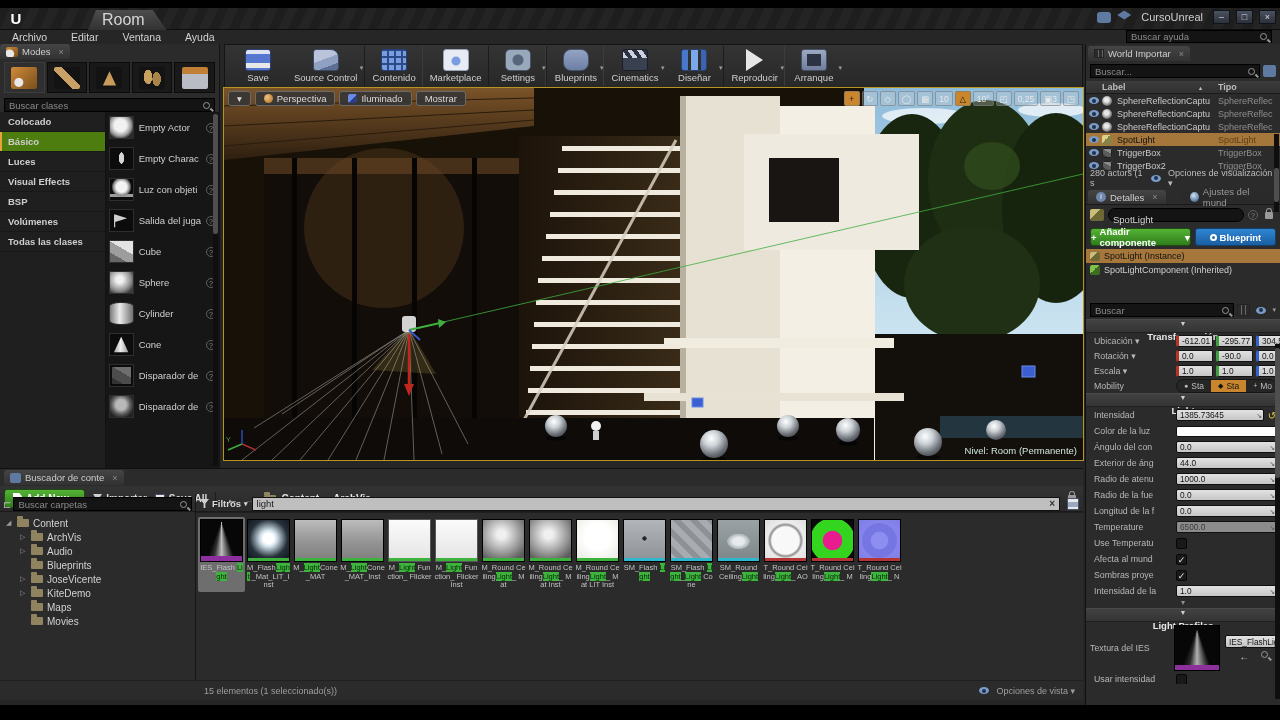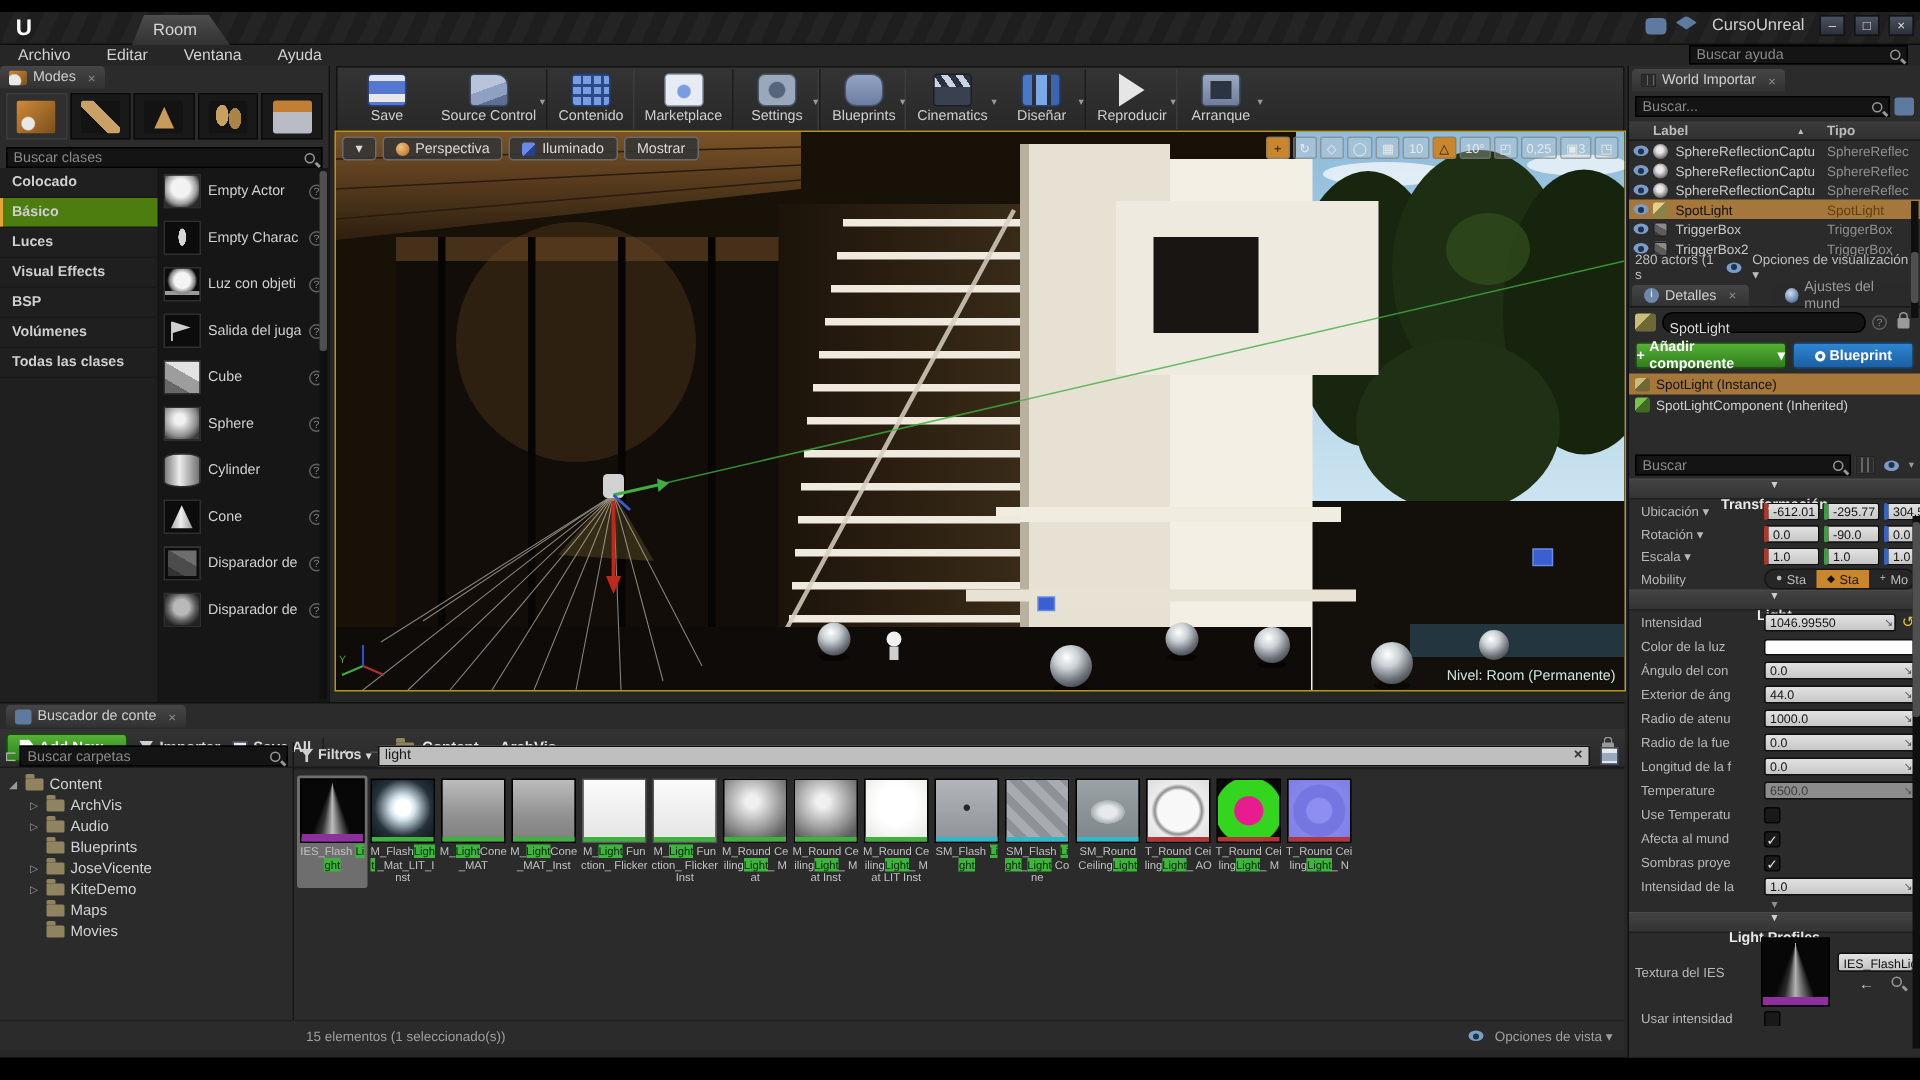--- a/index.html
+++ b/index.html
@@ -8,21 +8,21 @@
   .screen { position:absolute; top:8px; left:0; width:1280px; height:697px; background:#262626; }
 
   
   .titlebar { position:absolute; top:0; left:0; width:1280px; height:22px;
     background:repeating-linear-gradient(115deg,#1e1e1e 0 9px,#242424 9px 18px);
     border-bottom:1px solid #0d0d0d; }
   .ue-logo { position:absolute; left:6px; top:1px; width:20px; height:20px; color:#fff;
     font-size:15px; font-weight:bold; text-align:center; line-height:20px; }
   .win-tab { position:absolute; left:88px; top:2px; height:20px; padding:0 22px 0 14px;
     background:linear-gradient(#4d4d4d,#323232); border-radius:5px 5px 0 0;
-    color:#d6d6d6; font-size:11px; line-height:20px;
+    color:#d6d6d6; font-size:16px; line-height:20px;
     clip-path:polygon(0 100%, 8px 0, calc(100% - 14px) 0, 100% 100%); }
   .tb-right { position:absolute; right:4px; top:2px; display:flex; align-items:center; gap:6px; }
   .tb-mini-icon { width:14px; height:11px; background:#5e7aa0; border-radius:3px; position:relative; }
   .tb-mini-icon.cap { clip-path:polygon(50% 0,100% 35%,50% 70%,0 35%); height:13px; }
   .tb-title { color:#cfcfcf; font-size:11px; margin:0 4px; }
   .win-btn { width:17px; height:14px; background:linear-gradient(#4a5260,#2c3038);
     border:1px solid #10131a; color:#d7dbe2; font-size:9px; line-height:12px; text-align:center; }
 
   
   .menubar { position:absolute; top:22px; left:0; width:1280px; height:14px; background:#262626; }
@@ -802,21 +802,21 @@
     </div>
 
     <div class="sec-hdr">
       <span class="sec-arrow">▼</span>
         <span>Light</span>
     </div>
     <div>
 
         <div class="prop-row" style="height:16px">
           <span class="prop-label">Intensidad</span>
-          <span class="val"><span>1046.99550</span><span class="drag">↘</span></span>
+          <span class="val"><span>1385.73645</span><span class="drag">↘</span></span>
 
           <span class="reset">↺</span>
         </div>
 
         <div class="prop-row" style="height:16px">
           <span class="prop-label">Color de la luz</span>
 
           <span class="colorbar" style="background: rgb(255, 255, 255);"></span>
 
         </div>

